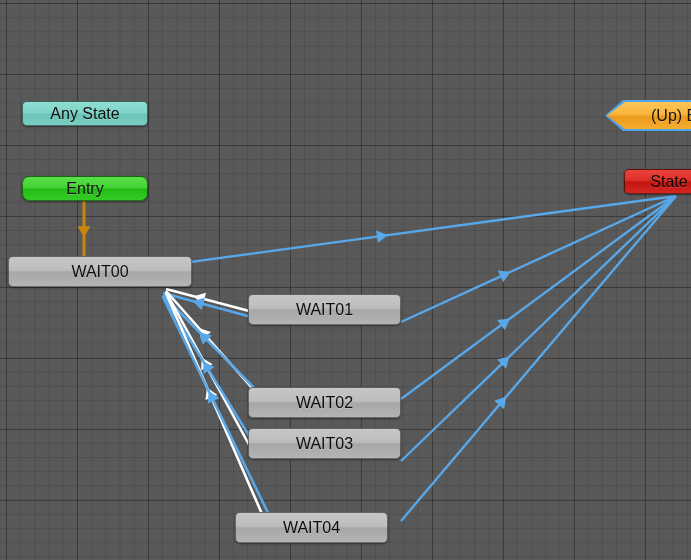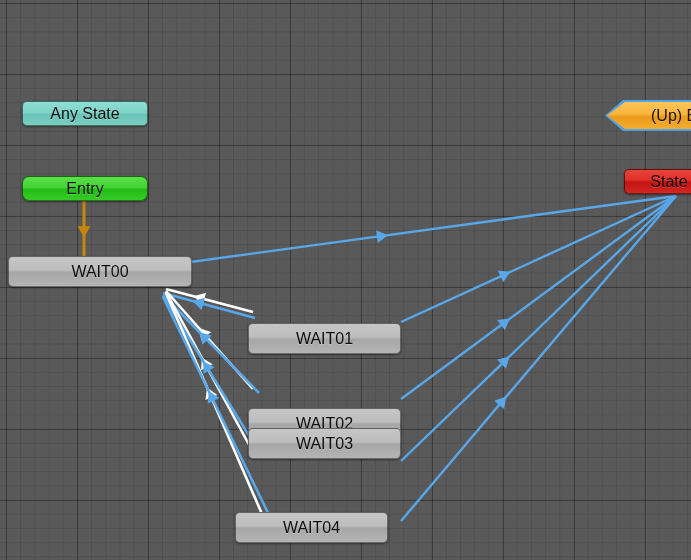--- a/index.html
+++ b/index.html
@@ -165,24 +165,24 @@
       <div class="up-glow" style="left: 605px; top: 100px; width: 104px; height: 31px;"></div>
       <div class="node node-up" style="left: 607px; top: 102px; width: 100px; height: 27px;">
         <span class="node-label">(Up) Base L</span>
       </div>
       <div class="node node-exit" style="left: 624px; top: 169px; width: 90px; height: 25px;">
         <span class="node-label">State</span>
       </div>
       <div class="node node-state" style="left: 8px; top: 256px; width: 184px; height: 31px;">
         <span class="node-label">WAIT00</span>
       </div>
-      <div class="node node-state" style="left: 248px; top: 323px; width: 153px; height: 31px;">
+      <div class="node node-state" style="left: 248px; top: 294px; width: 153px; height: 31px;">
         <span class="node-label">WAIT01</span>
       </div>
-      <div class="node node-state" style="left: 248px; top: 408px; width: 153px; height: 31px;">
+      <div class="node node-state" style="left: 248px; top: 387px; width: 153px; height: 31px;">
         <span class="node-label">WAIT02</span>
       </div>
       <div class="node node-state" style="left: 248px; top: 428px; width: 153px; height: 31px;">
         <span class="node-label">WAIT03</span>
       </div>
       <div class="node node-state" style="left: 235px; top: 512px; width: 153px; height: 31px;">
         <span class="node-label">WAIT04</span>
       </div>
     </div>
 

